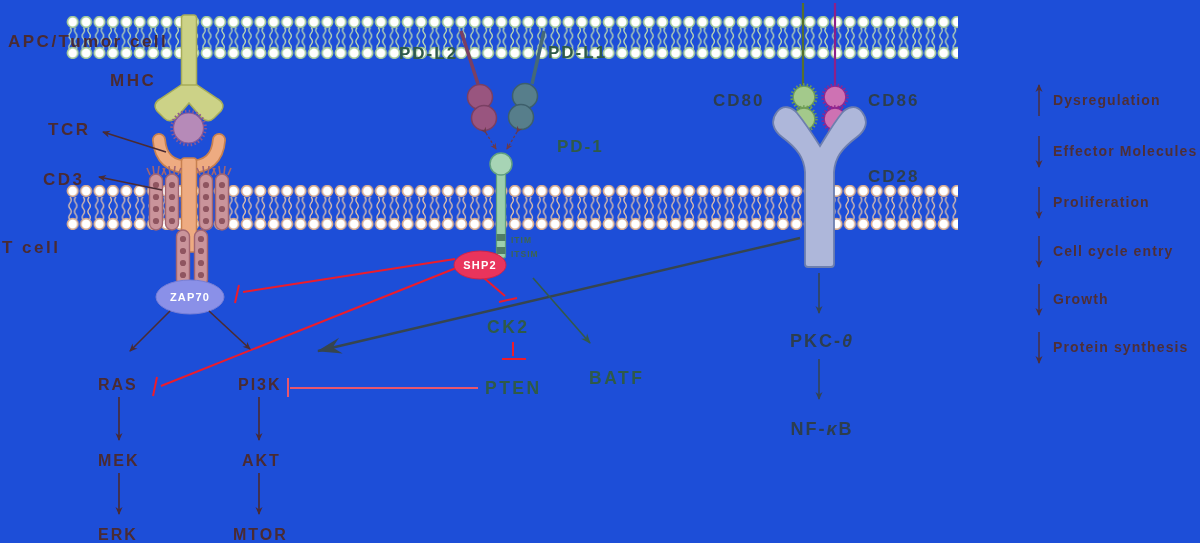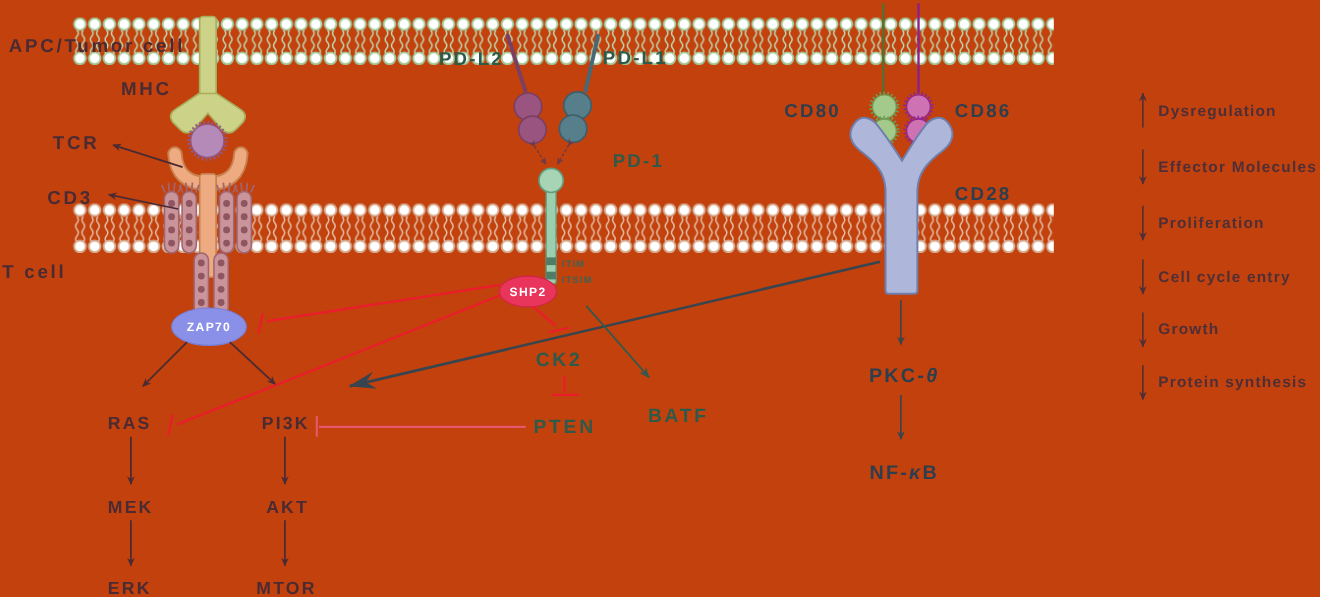--- a/index.html
+++ b/index.html
@@ -1,16 +1,16 @@
 <!DOCTYPE html>
 <html><head>
 <meta charset="utf-8">
 <style>
   html,body{margin:0;padding:0;background:#ffffff;}
-  .canvas{position:relative;width:1200px;height:543px;background:#c2410c;overflow:hidden;
+  .canvas{position:relative;width:1200px;height:543px;background:#1d4ed8;overflow:hidden;
           font-family:"Liberation Sans", sans-serif;}
   svg text{font-family:"Liberation Sans", sans-serif;font-weight:bold;}
   .t-maroon{fill:#4a2b33;font-size:17px;letter-spacing:2.5px;}
   .t-path{fill:#4a2b33;font-size:16px;letter-spacing:2px;}
   .t-green{fill:#2f5a49;font-size:17px;letter-spacing:2px;}
   .t-green-lg{fill:#2f5a49;font-size:17.5px;letter-spacing:2.5px;}
   .t-green-xs{fill:#3d6553;font-size:8.5px;letter-spacing:1px;}
   .t-navy{fill:#2d3e4e;font-size:17px;letter-spacing:2px;}
   .t-navy-lg{fill:#2d3e4e;font-size:18px;letter-spacing:2px;}
   .t-side{fill:#4e2f37;font-size:14px;letter-spacing:1.1px;}

